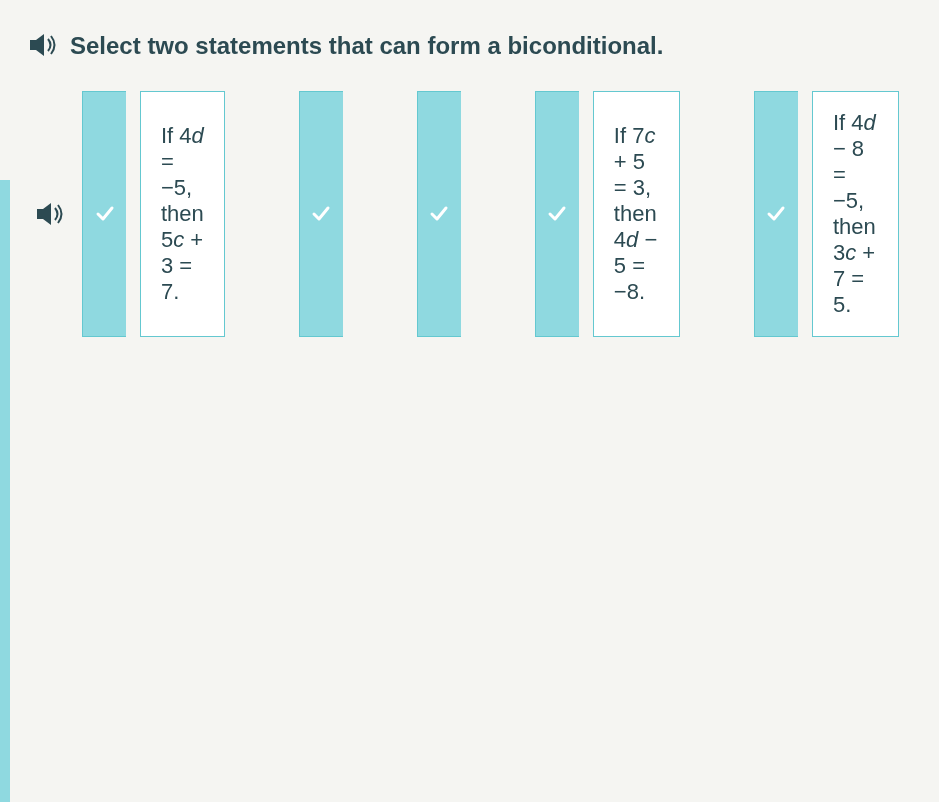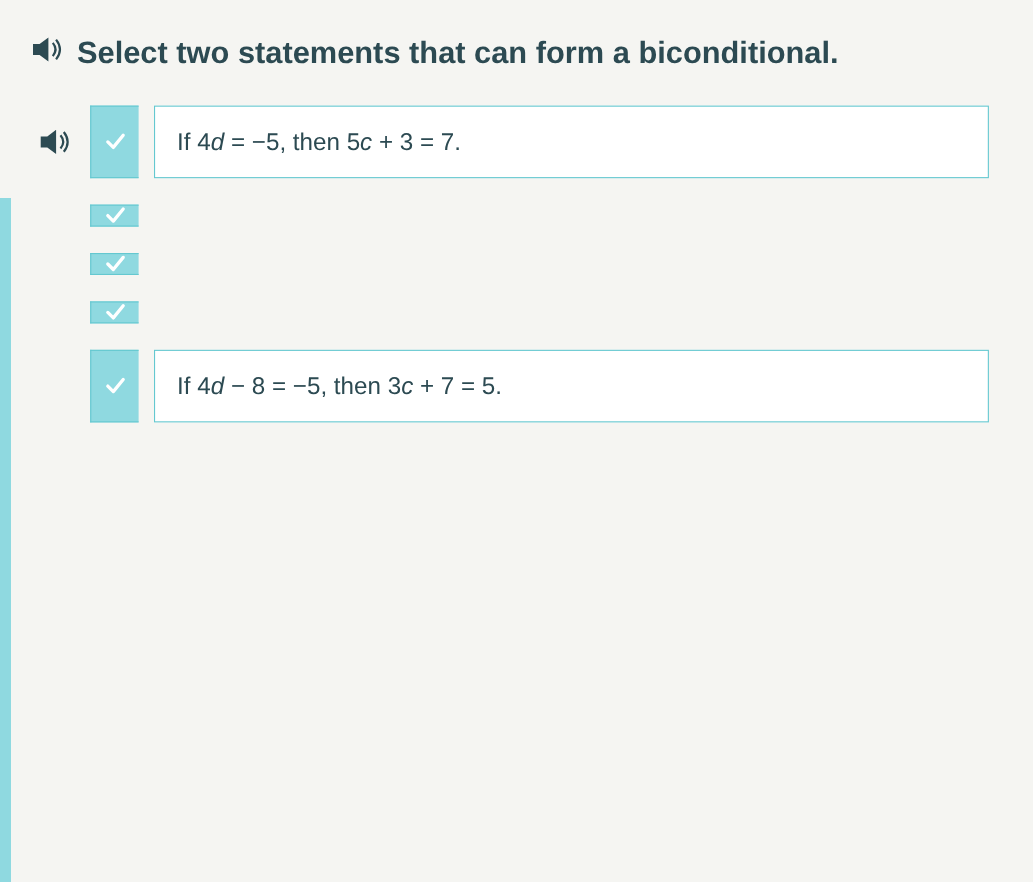--- a/index.html
+++ b/index.html
@@ -28,28 +28,28 @@
       margin-left: 8px;
     }
     .speaker-icon {
       flex-shrink: 0;
       width: 30px;
       height: 26px;
       margin-top: 2px;
     }
     .speaker-icon svg { width: 100%; height: 100%; }
     .question-text {
-      font-size: 28px;
+      font-size: 24px;
       font-weight: bold;
       color: #2c4a52;
       line-height: 1.3;
     }
     .options {
       display: flex;
-      flex-direction: column;
+      flex-direction: row;
       gap: 24px;
       margin-left: 12px;
     }
     .option-row {
       display: flex;
       align-items: stretch;
       gap: 14px;
     }
     .option-speaker {
       flex-shrink: 0;
@@ -138,20 +138,23 @@
         </svg>
       </div>
     </div>
     <div class="option-row">
       <div class="option-spacer"></div>
       <div class="checkbox">
         <svg viewBox="0 0 20 18">
           <path d="M3 9 L8 14 L17 3" fill="none" stroke="#ffffff" stroke-width="3" stroke-linecap="round" stroke-linejoin="round"></path>
         </svg>
       </div>
+      <div class="option-box">
+        <span>If 7<span class="var">c</span> + 5 = 3, then 4<span class="var">d</span> − 5 = −8.</span>
+      </div>
     </div>
     <div class="option-row">
       <div class="option-spacer"></div>
       <div class="checkbox">
         <svg viewBox="0 0 20 18">
           <path d="M3 9 L8 14 L17 3" fill="none" stroke="#ffffff" stroke-width="3" stroke-linecap="round" stroke-linejoin="round"></path>
         </svg>
       </div>
       <div class="option-box">
         <span>If 4<span class="var">d</span> − 8 = −5, then 3<span class="var">c</span> + 7 = 5.</span>

